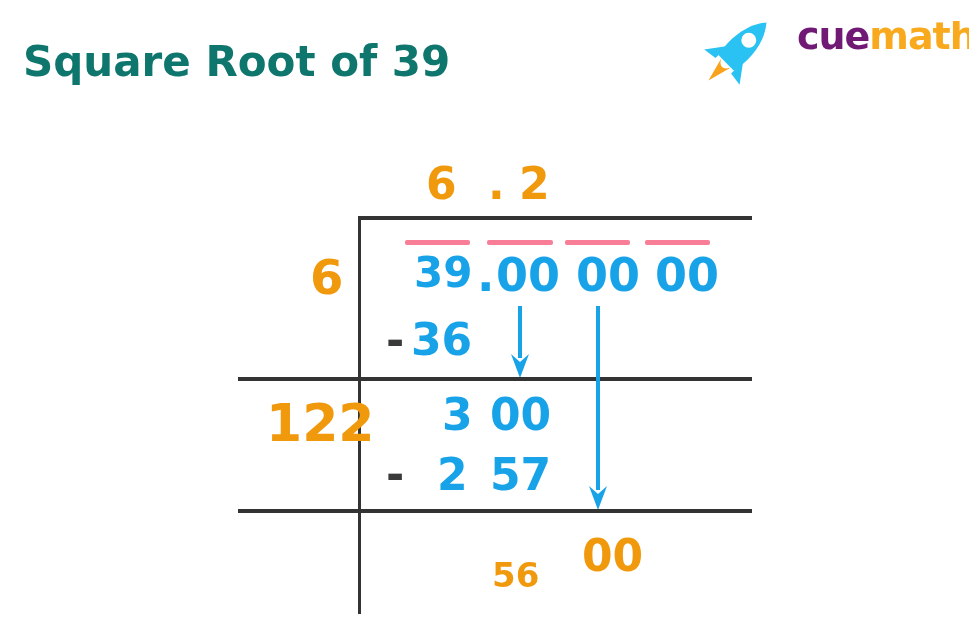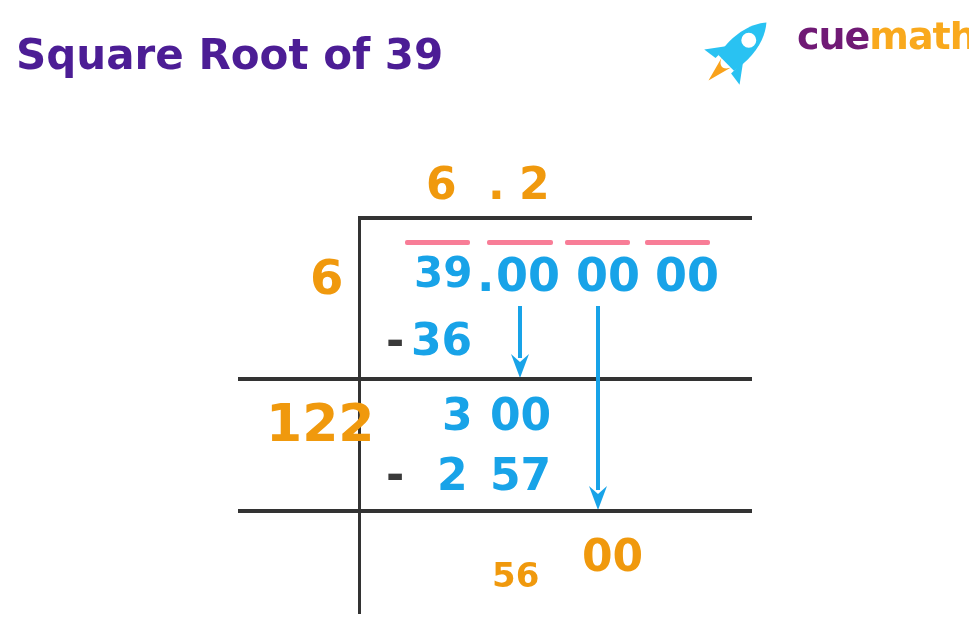--- a/index.html
+++ b/index.html
@@ -1,22 +1,22 @@
 <!DOCTYPE html>
 <html><head>
 <meta charset="utf-8">
 <style>
   html,body{margin:0;padding:0;background:#fff;}
   .page{
     position:relative;width:969px;height:633px;background:#ffffff;
     overflow:hidden;font-family:"DejaVu Sans","Liberation Sans",sans-serif;
   }
   .page-title{
-    position:absolute;left:16px;top:30px;margin:0;
-    font-size:42px;font-weight:bold;color:#4c1d95;letter-spacing:0px;
+    position:absolute;left:16px;top:30px;margin:7px;
+    font-size:42px;font-weight:bold;color:#0f766e;letter-spacing:0px;
   }
   
   .logo-rocket{position:absolute;left:697px;top:2px;width:84px;height:94px;}
   .brand{position:absolute;left:797px;top:14px;font-size:38px;font-weight:bold;letter-spacing:-1px;}
   .brand .cue{color:#701a75;}
   .brand .math{color:#F9A91D;}
   .tagline{position:absolute;left:799px;top:59px;font-size:18px;font-weight:bold;color:#0F0F0F;letter-spacing:1px;}
   
   .num{position:absolute;font-weight:bold;line-height:1;white-space:pre;}
   .blue{color:#18A3E8;}

